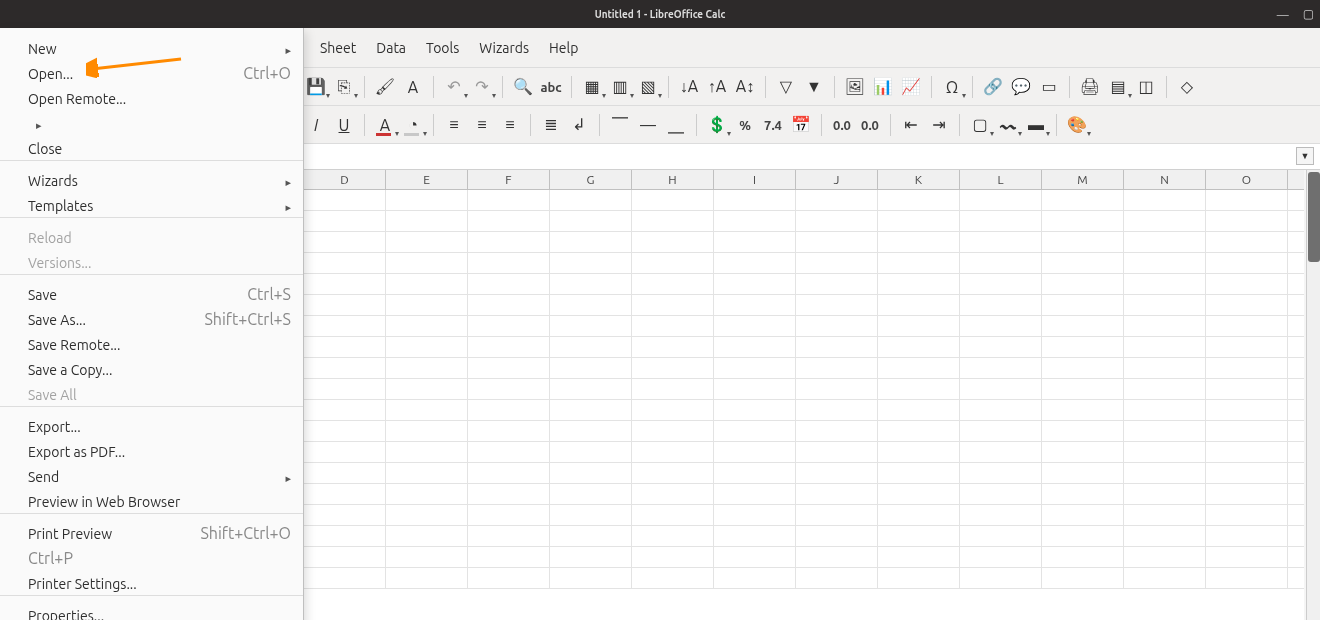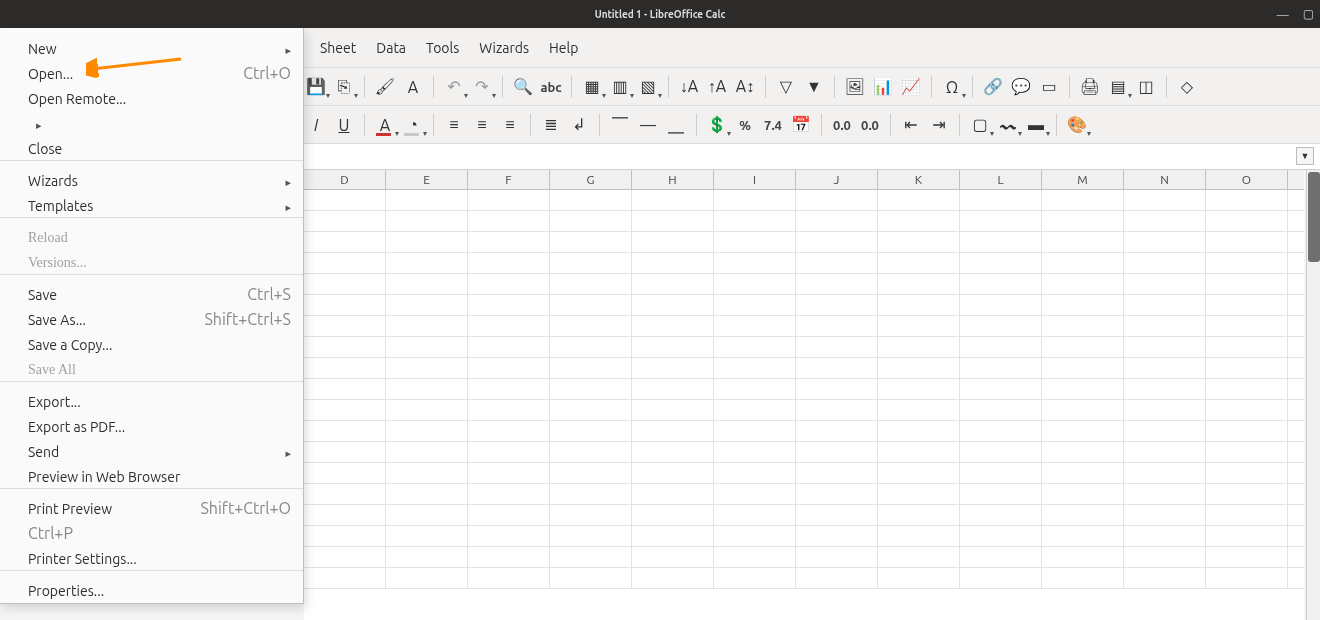--- a/index.html
+++ b/index.html
@@ -36,21 +36,21 @@
   .row .cell { width: 82px; border-right: 1px solid #e3e3e3; cursor: cell; }
   
   .h-scroll { position: absolute; bottom: 0; left: 304px; right: 16px; height: 14px; background: #f0f0f0; border-top: 1px solid #ccc; }
   .h-scroll .thumb { position: absolute; left: 0; top: 1px; height: 12px; width: 300px; background: #6f6f6f; border-radius: 3px; cursor:pointer;}
   .v-scroll { position: absolute; top: 0; right: 0; bottom: 14px; width: 14px; background: #f0f0f0; border-left: 1px solid #ccc;}
   .v-scroll .thumb { position: absolute; top: 2px; left: 1px; width: 12px; height: 90px; background: #6f6f6f; border-radius:3px; cursor:pointer;}
 
   
   .file-menu { position: absolute; top: 28px; left: 0; width: 304px; background: #fafafa; border-right: 1px solid #bfbfbf; border-bottom: 1px solid #bfbfbf; box-shadow: 2px 4px 10px rgba(0,0,0,0.15); z-index: 100; padding: 4px 0; }
   .fm-item { display: flex; align-items: flex-end; height: 25px; padding: 0 12px 0 28px; cursor: pointer; font-size: 14px; position: relative; color: #2e2e2e;}
-  .fm-item.disabled { color: #a2a2a2; cursor: default; font-family: Liberation Serif, serif; }
+  .fm-item.disabled { color: #a2a2a2; cursor: default; }
   .fm-item .label { flex: 1; }
   .fm-item .accel { color: #888; font-size: 16px; }
   .fm-item .arrow { color: #555; font-size: 11px; margin-left: 8px; }
   .fm-sep { height: 1px; background: #ddd; margin: 3px 0; }
 
   
   .annot-arrow { position: absolute; top: 55px; left: 86px; z-index: 200; pointer-events: none; }
   .annot-arrow svg path { stroke: #ff8a00; fill: #ff8a00; }
 
   
@@ -500,20 +500,23 @@
     <div class="fm-sep"></div>
     <div class="fm-item">
       <span class="label">Save</span>
       <span class="accel">Ctrl+S</span>
     </div>
     <div class="fm-item">
       <span class="label">Save As...</span>
       <span class="accel">Shift+Ctrl+S</span>
     </div>
     <div class="fm-item">
+      <span class="label">Save Remote...</span>
+    </div>
+    <div class="fm-item">
       <span class="label">Save a Copy...</span>
     </div>
     <div class="fm-item disabled">
       <span class="label">Save All</span>
     </div>
     <div class="fm-sep"></div>
     <div class="fm-item">
       <span class="label">Export...</span>
     </div>
     <div class="fm-item">

